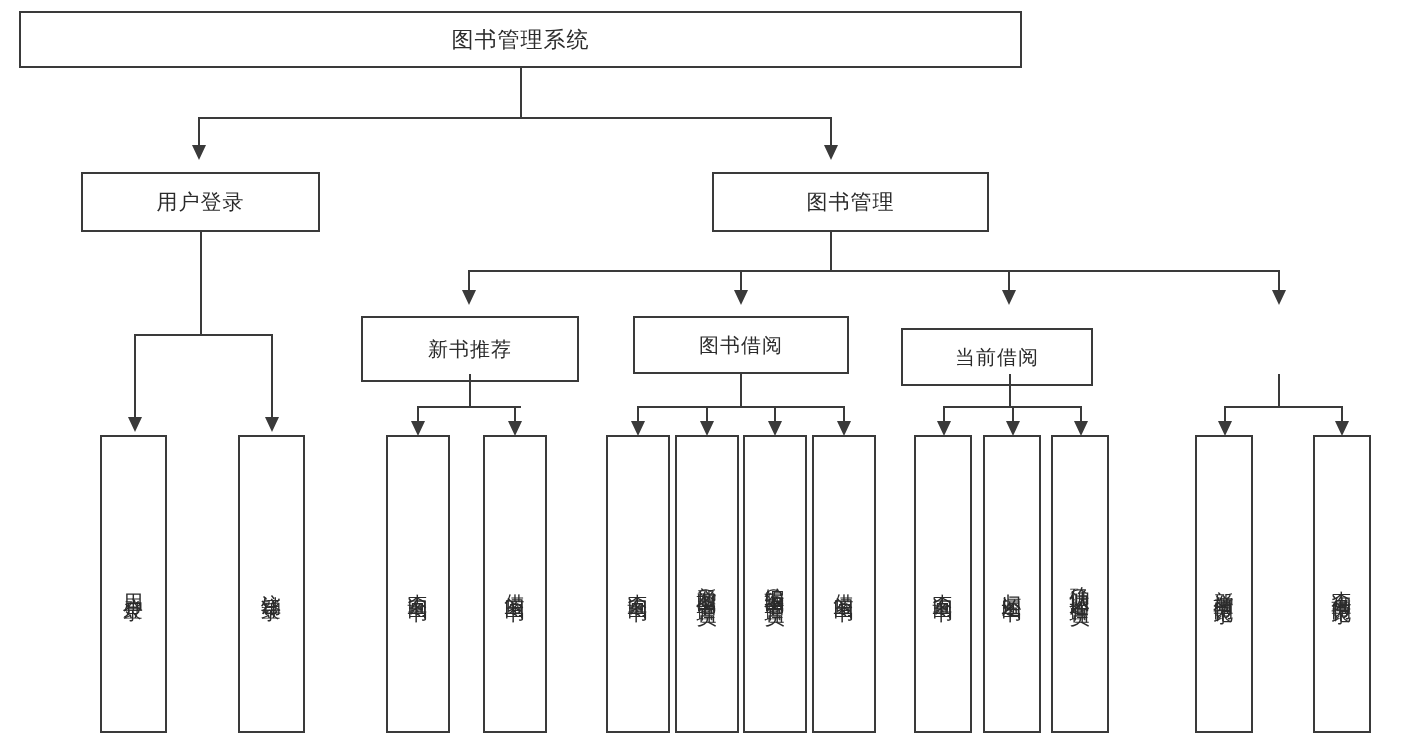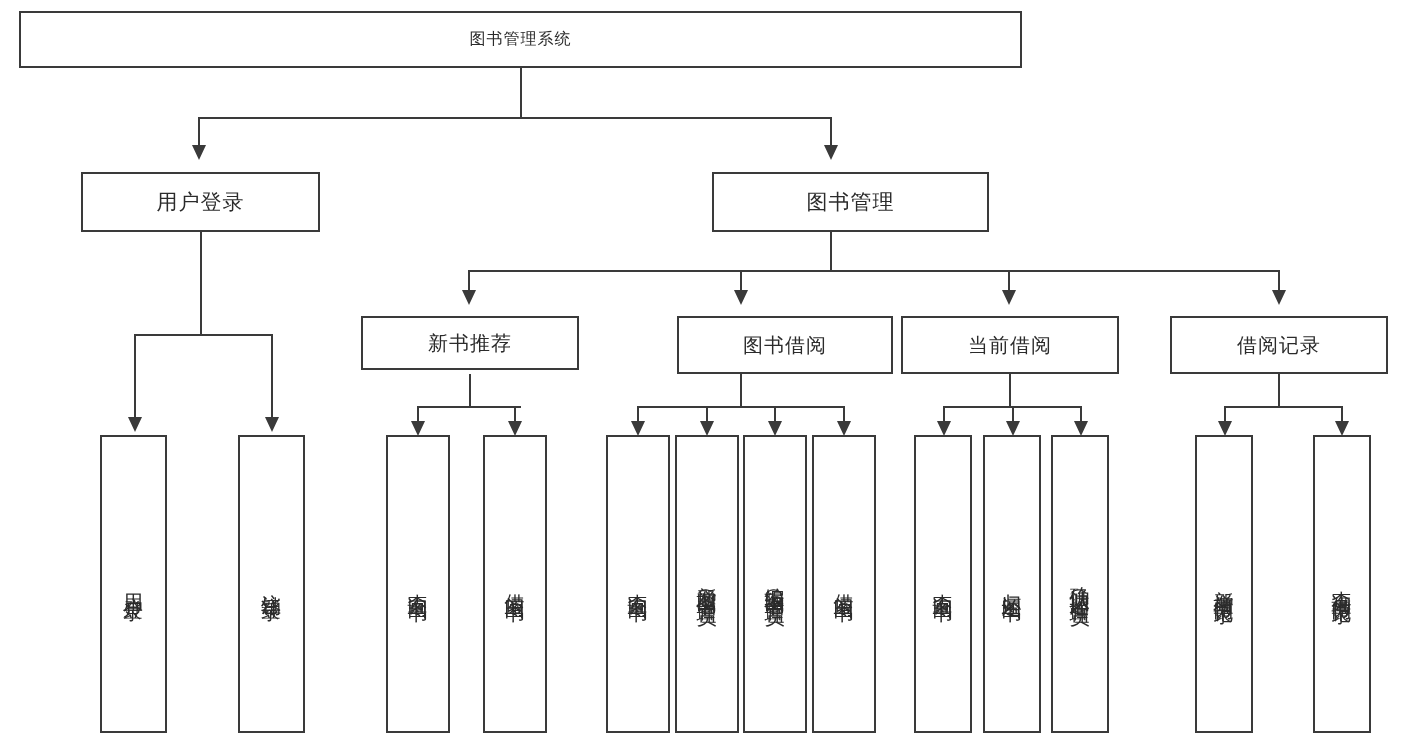--- a/index.html
+++ b/index.html
@@ -27,21 +27,21 @@
     align-items: center;
     justify-content: center;
     color: #2b2b2b;
   }
   .node .label {
     font-size: 21px;
     line-height: 1.15;
     letter-spacing: 1px;
     white-space: nowrap;
   }
-  .node.root .label { font-size: 16px; }
+  .node.root .label { font-size: 22px; }
   .node.lvl1 .label { font-size: 21px; }
   .node.lvl2 .label { font-size: 20px; }
   
   .node.leaf {
     align-items: center;
     justify-content: center;
   }
   .node.leaf .label {
     writing-mode: vertical-rl;
     text-orientation: upright;
@@ -112,31 +112,28 @@
 
   <div class="edge v" style="left:468px; top:270px; width:2px; height:22px;"></div>
   <div class="arrow" style="left:462px; top:290px;"></div>
   <div class="edge v" style="left:740px; top:270px; width:2px; height:22px;"></div>
   <div class="arrow" style="left:734px; top:290px;"></div>
   <div class="edge v" style="left:1008px; top:270px; width:2px; height:22px;"></div>
   <div class="arrow" style="left:1002px; top:290px;"></div>
   <div class="edge v" style="left:1278px; top:270px; width:2px; height:22px;"></div>
   <div class="arrow" style="left:1272px; top:290px;"></div>
 
-  <div class="node lvl2" style="left:361px; top:316px; width:218px; height:54px;">
+  <div class="node lvl2" style="left:361px; top:316px; width:218px; height:66px;">
     <span class="label">新书推荐</span>
   </div>
-  <div class="node lvl2" style="left:633px; top:316px; width:216px; height:58px;margin-left:44px;">
+  <div class="node lvl2" style="left:633px; top:316px; width:216px; height:58px;">
     <span class="label">图书借阅</span>
   </div>
-  <div class="node lvl2" style="left:901px; top:316px; width:218px; height:58px;">
+  <div class="node lvl2" style="left:901px; top:328px; width:192px; height:58px;">
     <span class="label">当前借阅</span>
-  </div>
-  <div class="node lvl2" style="left:1170px; top:316px; width:218px; height:58px;">
-    <span class="label">借阅记录</span>
   </div>
 
   <div class="edge v" style="left:469px; top:374px; width:2px; height:33px;"></div>
   <div class="edge h" style="left:417px; top:406px; width:104px; height:2px;"></div>
   <div class="edge v" style="left:417px; top:406px; width:2px; height:17px;"></div>
   <div class="arrow" style="left:411px; top:421px;"></div>
   <div class="edge v" style="left:514px; top:406px; width:2px; height:17px;"></div>
   <div class="arrow" style="left:508px; top:421px;"></div>
 
   <div class="edge v" style="left:740px; top:374px; width:2px; height:33px;"></div>

